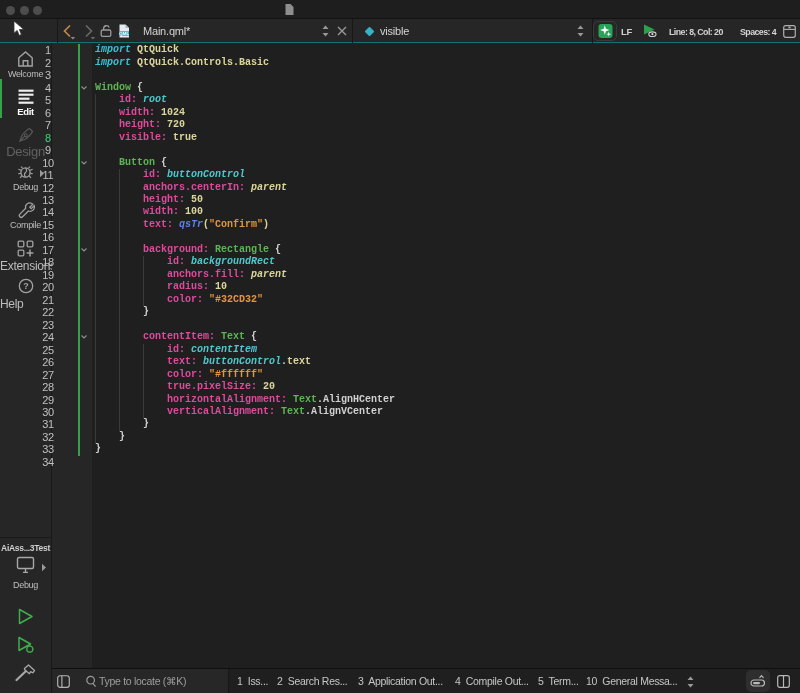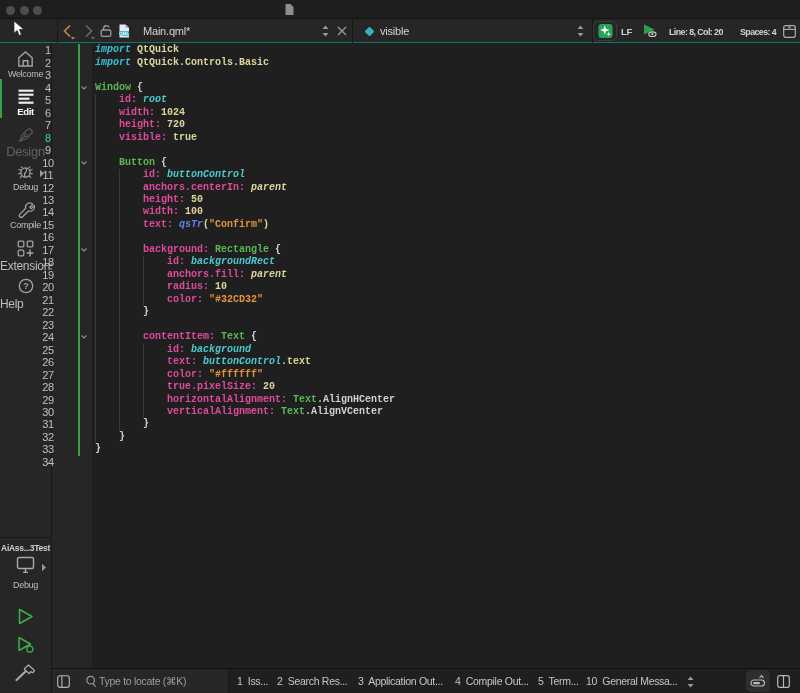--- a/index.html
+++ b/index.html
@@ -270,21 +270,21 @@
         <span style="color:#e04a9d">text:</span> <span style="color:#5b82e8;font-style:italic">qsTr</span><span style="color:#dbd69c">(</span><span style="color:#e2953f">"Confirm"</span><span style="color:#dbd69c">)</span>
 
         <span style="color:#e04a9d">background:</span> <span style="color:#5cb654">Rectangle</span> <span style="color:#d0d0d0">{</span>
             <span style="color:#e04a9d">id:</span> <span style="color:#4ec9cf;font-style:italic">backgroundRect</span>
             <span style="color:#e04a9d">anchors.fill:</span> <span style="color:#dbd69c;font-style:italic">parent</span>
             <span style="color:#e04a9d">radius:</span> <span style="color:#dbd69c">10</span>
             <span style="color:#e04a9d">color:</span> <span style="color:#e2953f">"#32CD32"</span>
         <span style="color:#d0d0d0">}</span>
 
         <span style="color:#e04a9d">contentItem:</span> <span style="color:#5cb654">Text</span> <span style="color:#d0d0d0">{</span>
-            <span style="color:#e04a9d">id:</span> <span style="color:#4ec9cf;font-style:italic">background</span>
+            <span style="color:#e04a9d">id:</span> <span style="color:#4ec9cf;font-style:italic">contentItem</span>
             <span style="color:#e04a9d">text:</span> <span style="color:#4ec9cf;font-style:italic">buttonControl</span><span style="color:#d0d0d0">.</span><span style="color:#dbd69c">text</span>
             <span style="color:#e04a9d">color:</span> <span style="color:#e2953f">"#ffffff"</span>
             <span style="color:#e04a9d">true.pixelSize:</span> <span style="color:#dbd69c">20</span>
             <span style="color:#e04a9d">horizontalAlignment:</span> <span style="color:#5cb654">Text</span><span style="color:#d0d0d0">.AlignHCenter</span>
             <span style="color:#e04a9d">verticalAlignment:</span> <span style="color:#5cb654">Text</span><span style="color:#d0d0d0">.AlignVCenter</span>
         <span style="color:#d0d0d0">}</span>
     <span style="color:#d0d0d0">}</span>
 <span style="color:#d0d0d0">}</span>
 </pre>
 

